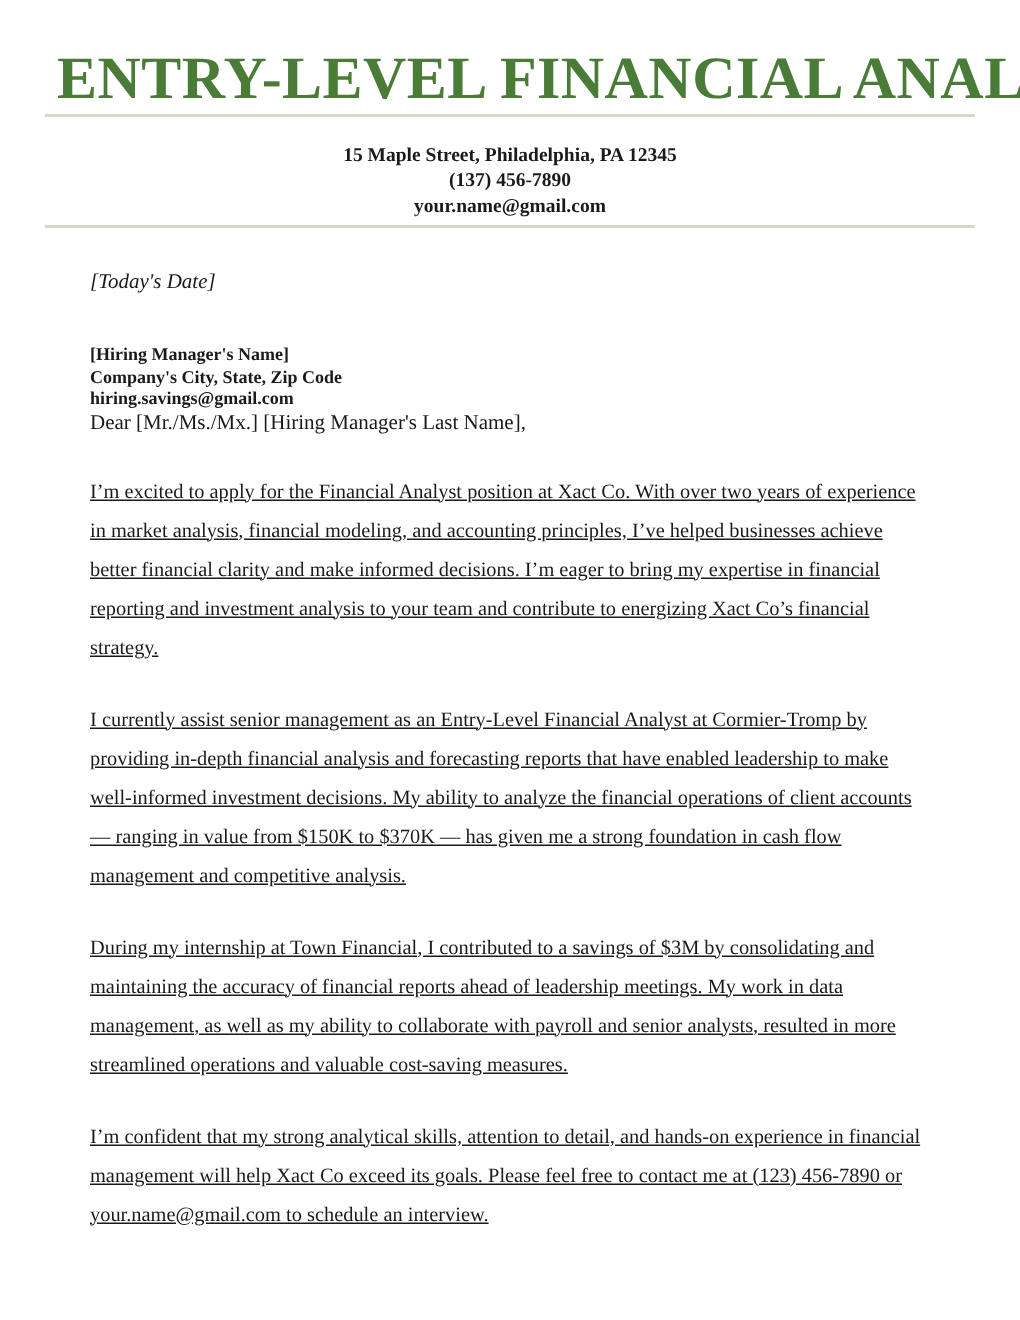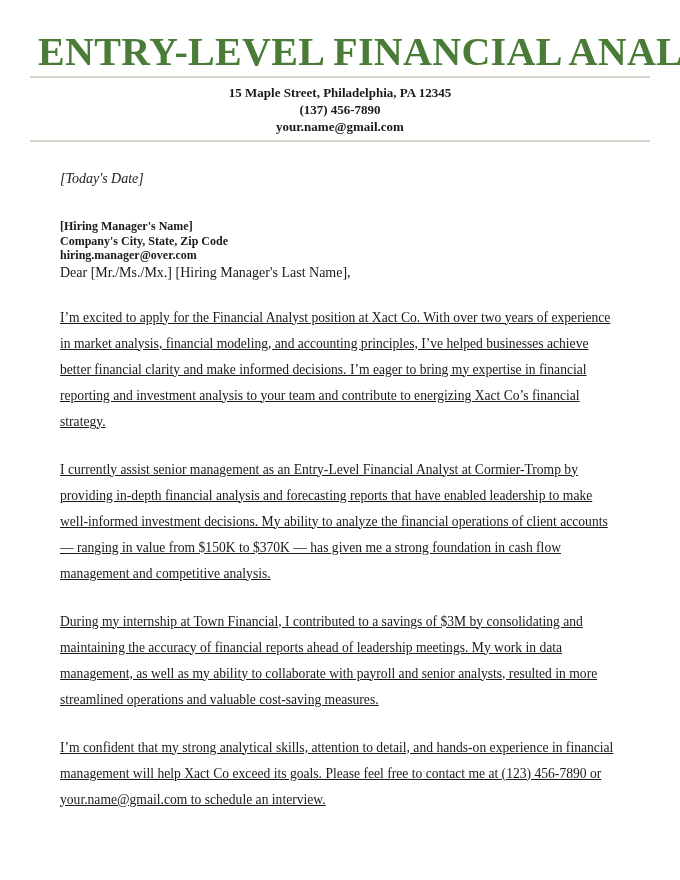--- a/index.html
+++ b/index.html
@@ -42,21 +42,21 @@
 
   .rule {
     height: 0;
     border: 0;
     border-top: 2px solid #d9d7c9;
     margin: 0;
   }
 
   .contact-block {
     text-align: center;
-    padding: 6px 0 5px 0;
+    padding: 16px 0 5px 0;
   }
 
   .contact-line {
     font-size: 13px;
     line-height: 17px;
     font-weight: bold;
     color: #1a1a1a;
   }
 
   
@@ -117,21 +117,21 @@
     <hr class="rule">
   </div>
 
   <div class="body-wrap">
 
     <div class="date-line">[Today's Date]</div>
 
     <div class="recipient-block">
       <div class="recipient-line">[Hiring Manager's Name]</div>
       <div class="recipient-line">Company's City, State, Zip Code</div>
-      <div class="recipient-line">hiring.manager@over.com</div>
+      <div class="recipient-line">hiring.savings@gmail.com</div>
     </div>
 
     <div class="salutation">Dear [Mr./Ms./Mx.] [Hiring Manager's Last Name],</div>
 
     <p class="paragraph">I’m excited to apply for the Financial Analyst position at Xact Co. With over two years of experience in market analysis, financial modeling, and accounting principles, I’ve helped businesses achieve better financial clarity and make informed decisions. I’m eager to bring my expertise in financial reporting and investment analysis to your team and contribute to energizing Xact Co’s financial strategy.</p>
 
     <p class="paragraph">I currently assist senior management as an Entry-Level Financial Analyst at Cormier-Tromp by providing in-depth financial analysis and forecasting reports that have enabled leadership to make well-informed investment decisions. My ability to analyze the financial operations of client accounts — ranging in value from $150K to $370K — has given me a strong foundation in cash flow management and competitive analysis.</p>
 
     <p class="paragraph">During my internship at Town Financial, I contributed to a savings of $3M by consolidating and maintaining the accuracy of financial reports ahead of leadership meetings. My work in data management, as well as my ability to collaborate with payroll and senior analysts, resulted in more streamlined operations and valuable cost-saving measures.</p>
 

